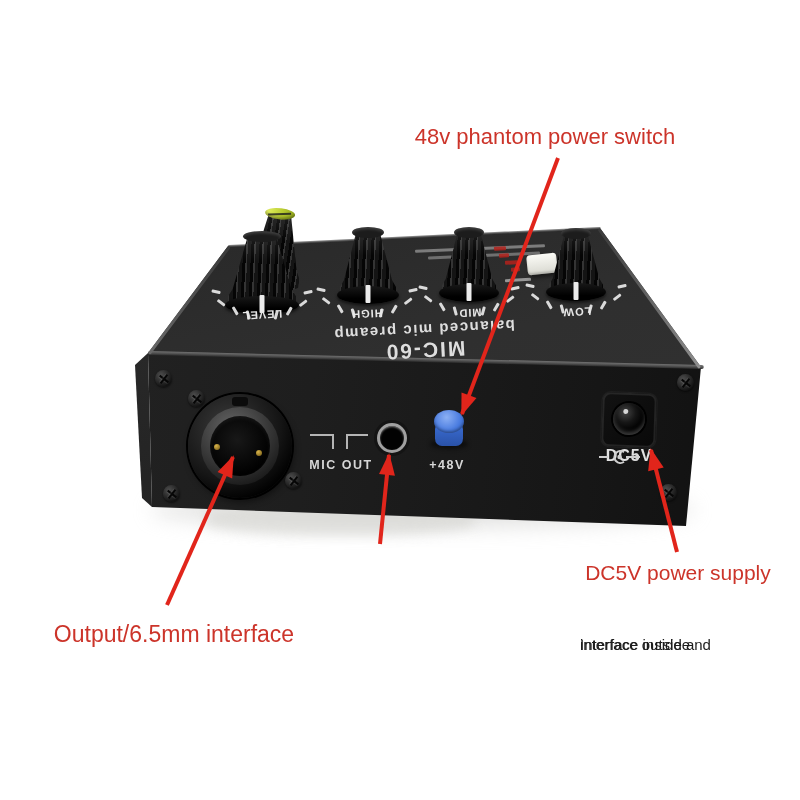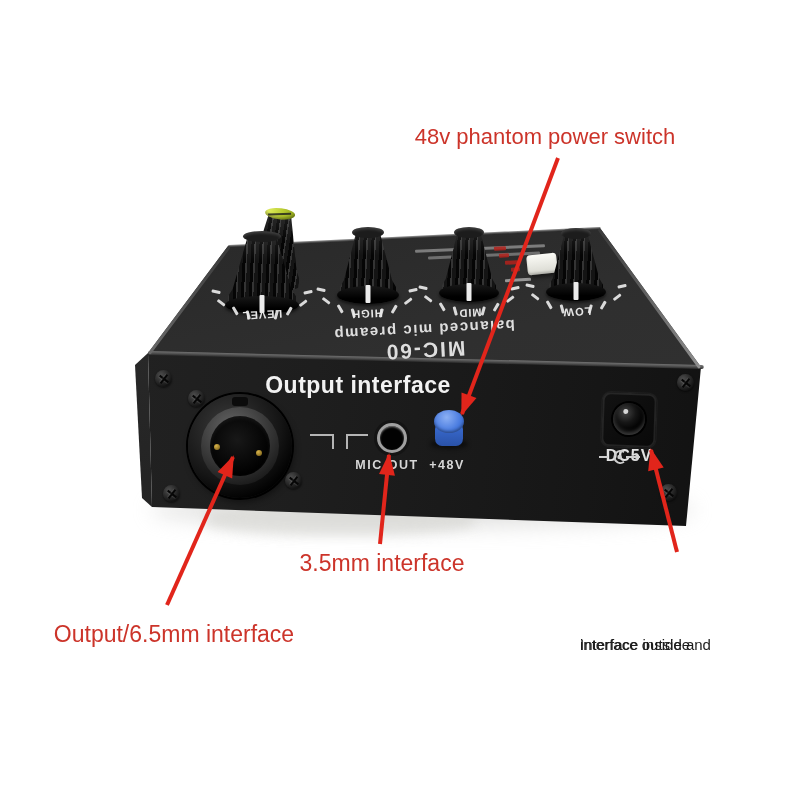--- a/index.html
+++ b/index.html
@@ -185,22 +185,21 @@
 
   <div class="smudge" style="left:415px;top:247px;width:130px;height:3px;background:#fff;opacity:.38;transform:rotate(177.5deg);"></div>
   <div class="smudge" style="left:428px;top:254px;width:112px;height:3px;background:#fff;opacity:.32;transform:rotate(177.5deg);"></div>
   <div class="smudge" style="left:494px;top:247px;width:12px;height:3.5px;background:#b3221c;opacity:.85;transform:rotate(177deg);"></div>
   <div class="smudge" style="left:499px;top:254px;width:10px;height:3.5px;background:#b3221c;opacity:.85;transform:rotate(177deg);"></div>
   <div class="smudge" style="left:505px;top:261px;width:13px;height:3.5px;background:#b3221c;opacity:.85;transform:rotate(177deg);"></div>
   <div class="smudge" style="left:511px;top:268px;width:9px;height:3.5px;background:#b3221c;opacity:.8;transform:rotate(177deg);"></div>
   <div class="smudge" style="left:505px;top:279px;width:26px;height:2.5px;background:#fff;opacity:.5;transform:rotate(177deg);"></div>
   <div class="slide-switch"></div>
 
-  <div class="fp-text heading" style="left:358px;top:385px;">Output interface</div>
-  <div class="fp-text small-label" style="left:341px;top:465px;margin-left:46px;">MIC OUT</div>
+  <div class="fp-text small-label" style="left:341px;top:465px;">MIC OUT</div>
   <div class="fp-text small-label" style="left:447px;top:465px;">+48V</div>
   <div class="fp-text dc-label" style="left:621px;top:456px;margin-left:8px;">DC5V</div>
 
   <div class="xlr">
     <div class="xlr-bezel"></div>
     <div class="xlr-ring"></div>
     <div class="xlr-inner"></div>
     <div class="xlr-tab"></div>
     <div class="xlr-pin" style="left:26px;top:50px;"></div>
     <div class="xlr-pin" style="left:68px;top:56px;"></div>
@@ -295,21 +294,21 @@
         <path d="M2,2 L24,10 L2,18 z" fill="#e1251b"></path>
       </marker>
     </defs>
     <line x1="558" y1="158" x2="462" y2="414" marker-end="url(#ah)"></line>
     <line x1="380" y1="544" x2="389" y2="455" marker-end="url(#ah)"></line>
     <line x1="167" y1="605" x2="233" y2="457" marker-end="url(#ah)"></line>
     <line x1="677" y1="552" x2="651" y2="450" marker-end="url(#ah)"></line>
   </svg>
 
   <div class="ann ann-top" style="left:545px;top:137px;">48v phantom power switch</div>
-  <div class="ann ann-lg" style="left:382px;top:563px;">3.5mm interface</div>
   <div class="ann ann-lg" style="left:174px;top:634px;">Output/6.5mm interface</div>
+  <div class="ann ann-dc" style="left:678px;top:573px;">DC5V power supply</div>
 
   <div class="spec spec-note" style="left:580px;top:636px;">
     <span>Interface inside and</span>
     <span>interface outside</span>
   </div>
 
 </div>
 
 </body></html>

